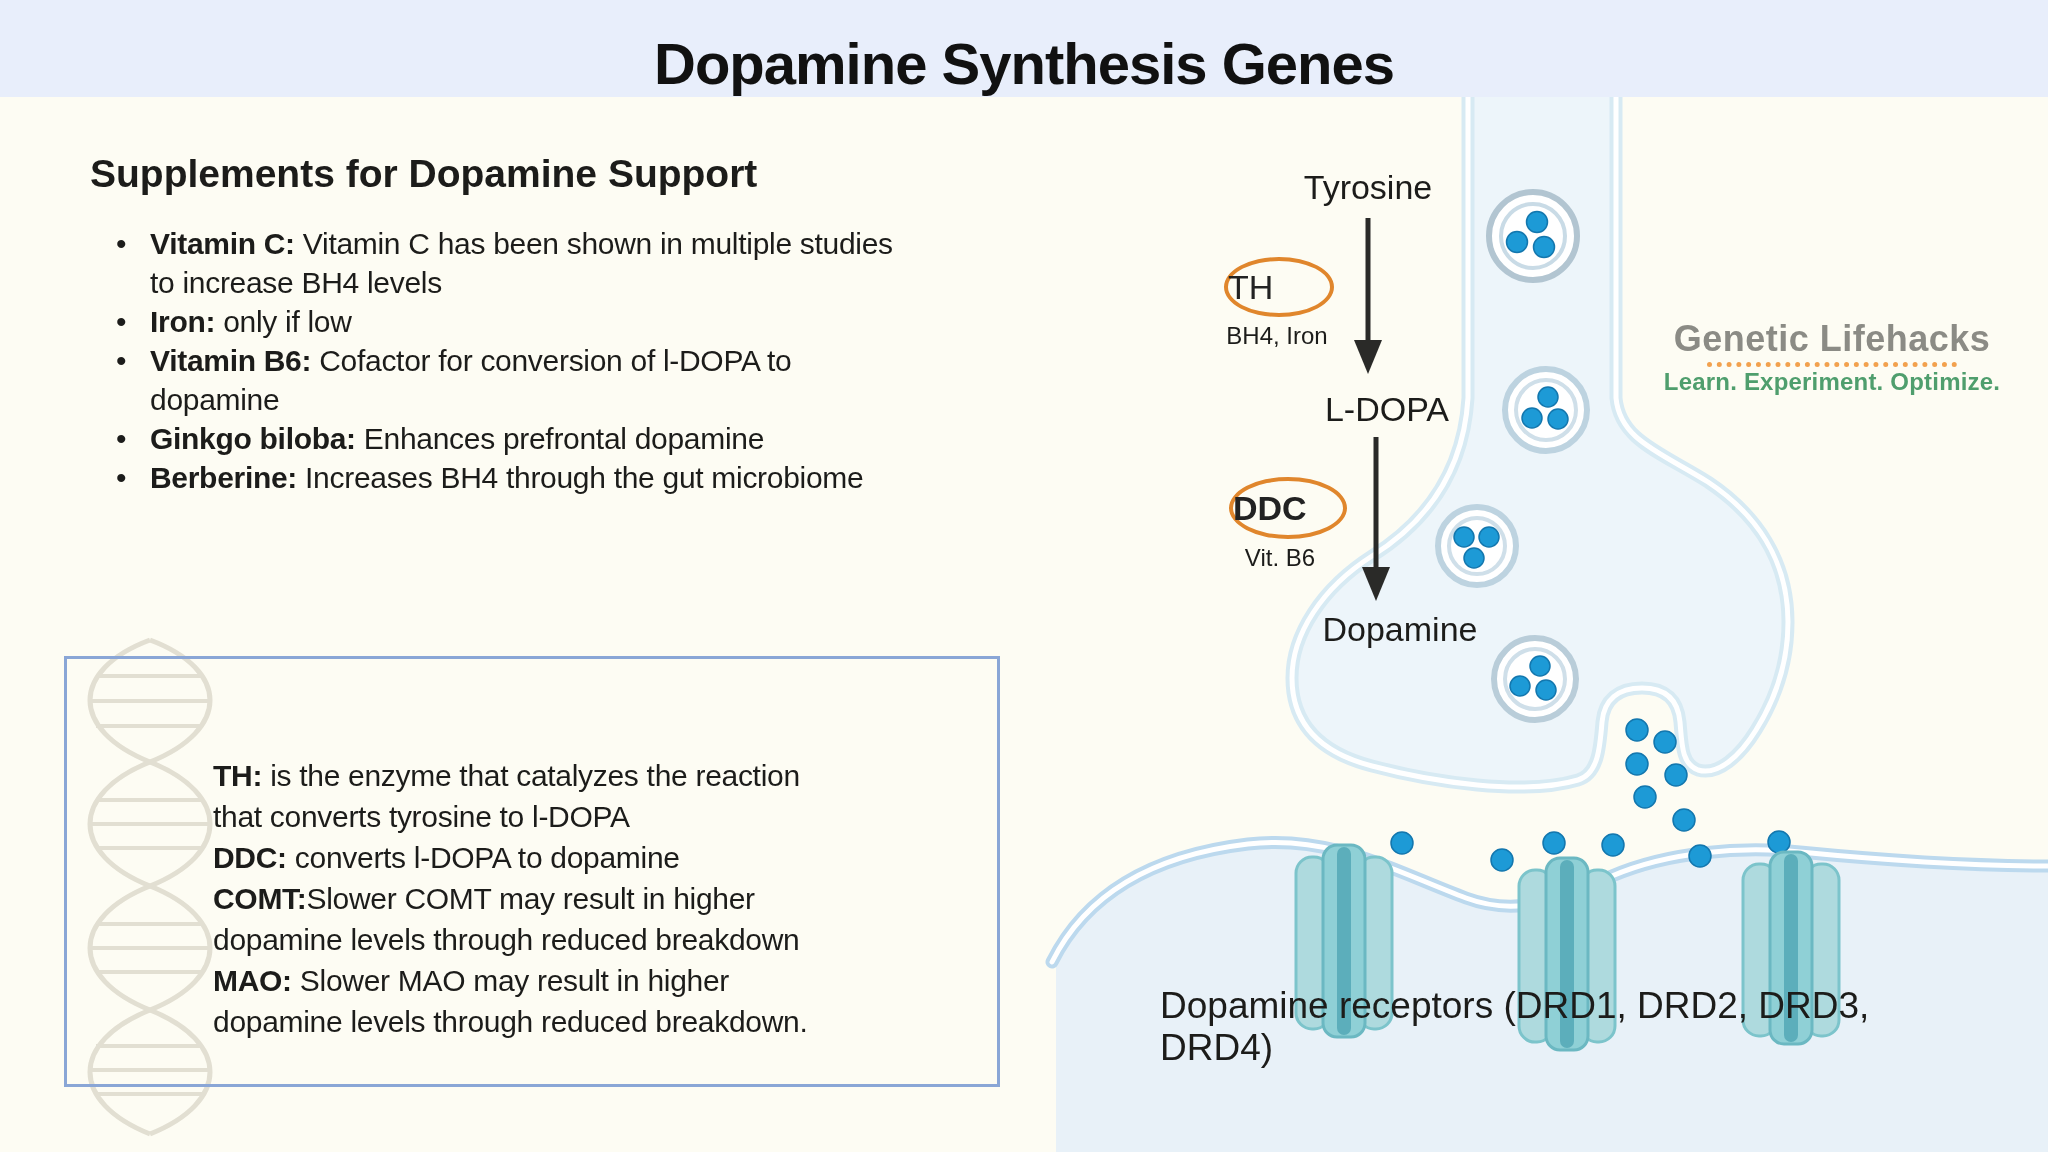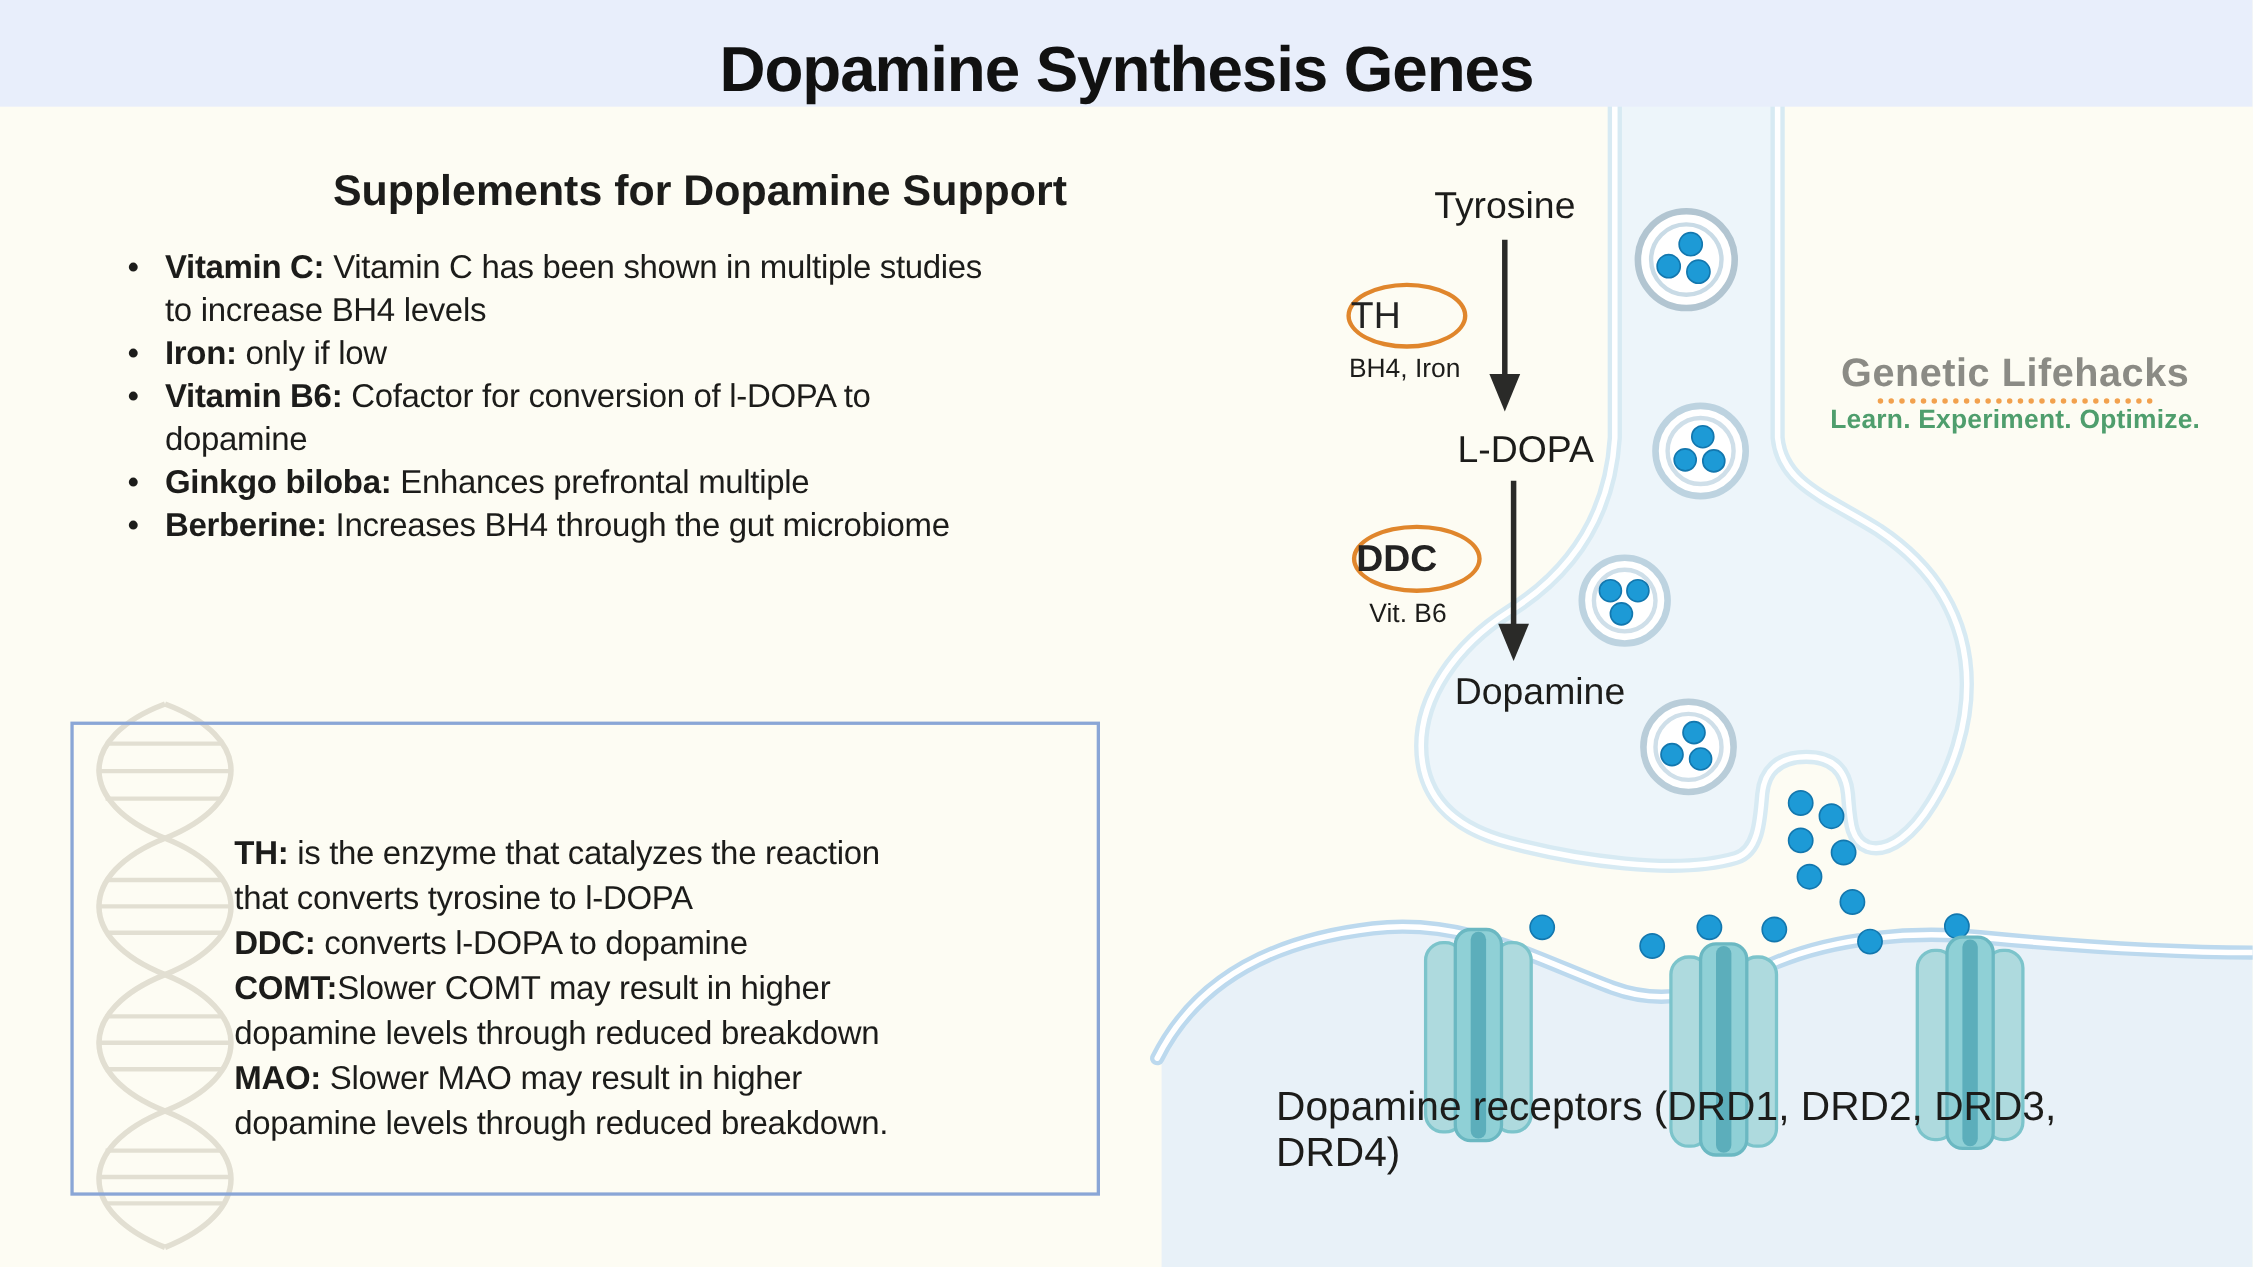--- a/index.html
+++ b/index.html
@@ -2,21 +2,21 @@
 <html><head>
 <meta charset="utf-8">
 <style>
   html,body{margin:0;padding:0;background:#fdfcf3;}
   .canvas{position:relative;width:2048px;height:1152px;background:#fdfcf3;overflow:hidden;
           font-family:"Liberation Sans",sans-serif;color:#1c1c1a;}
   .art{position:absolute;left:0;top:0;z-index:1;}
   .header{position:absolute;left:0;top:0;width:2048px;height:97px;background:#e8eefb;
           display:flex;align-items:flex-end;justify-content:center;z-index:3;}
   .header h1{margin:0;font-size:58px;font-weight:bold;color:#111;letter-spacing:-1px;}
-  .supp-head{position:absolute;left:90px;top:152px;width:880px;text-align:right;
+  .supp-head{position:absolute;left:90px;top:152px;width:880px;text-align:left;
              font-size:39px;font-weight:bold;z-index:2;}
   .supp-list{position:absolute;left:104px;top:224px;width:900px;margin:0;padding:0;
              list-style:none;z-index:2;}
   .supp-list li{position:relative;padding-left:46px;font-size:30px;line-height:39px;
                 letter-spacing:-0.3px;white-space:pre-line;margin:0;}
   .supp-list li::before{content:"\2022";position:absolute;left:12px;top:0;font-size:30px;}
   .var-box{position:absolute;left:64px;top:656px;width:936px;height:431px;
            border:3px solid #8aa6d6;box-sizing:border-box;z-index:2;background:transparent;}
   .var-head{margin:24px 0 0 0;text-align:center;font-size:36px;font-weight:bold;}
   .var-text{position:absolute;left:146px;top:96px;width:700px;}
@@ -158,21 +158,21 @@
   </div>
 
   <div class="supp-head">Supplements for Dopamine Support</div>
 
   <ul class="supp-list">
     <li><b>Vitamin C:</b><span> Vitamin C has been shown in multiple studies
 to increase BH4 levels</span></li>
     <li><b>Iron:</b><span> only if low</span></li>
     <li><b>Vitamin B6:</b><span> Cofactor for conversion of l-DOPA to
 dopamine</span></li>
-    <li><b>Ginkgo biloba:</b><span> Enhances prefrontal multiple</span></li>
+    <li><b>Ginkgo biloba:</b><span> Enhances prefrontal dopamine</span></li>
     <li><b>Berberine:</b><span> Increases BH4 through the gut microbiome</span></li>
   </ul>
 
   <div class="var-box">
     <div class="var-text">
       <p><b>TH:</b><span> is the enzyme that catalyzes the reaction
 that converts tyrosine to l-DOPA</span></p>
       <p><b>DDC:</b><span> converts l-DOPA to dopamine</span></p>
       <p><b>COMT:</b><span>Slower COMT may result in higher
 dopamine levels through reduced breakdown</span></p>

